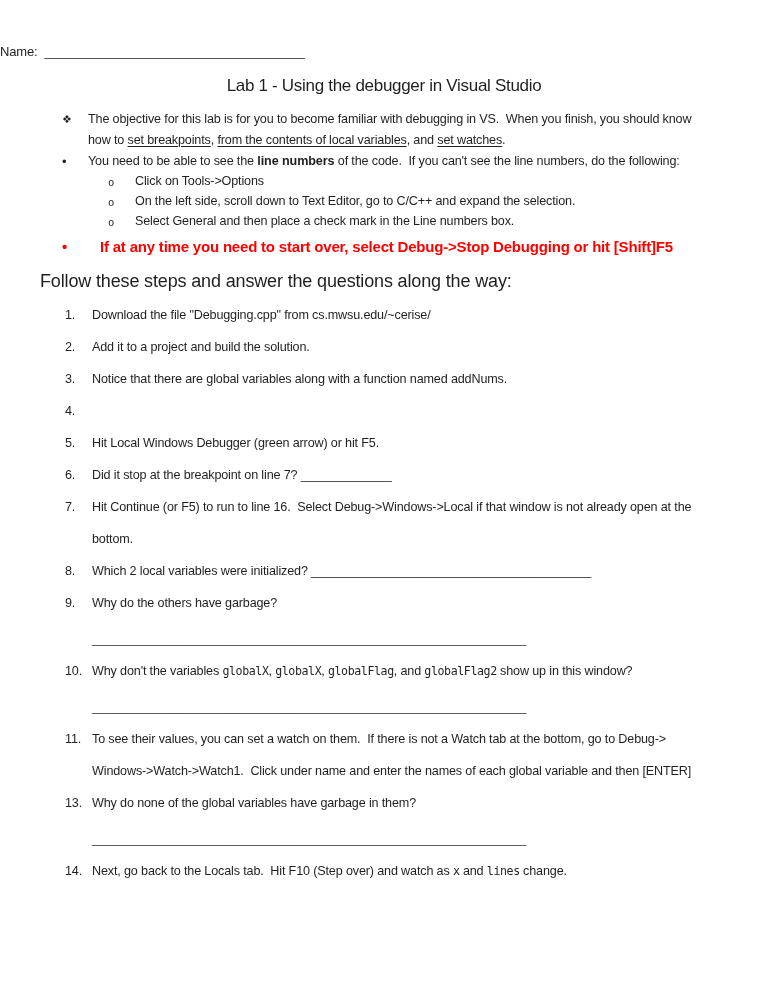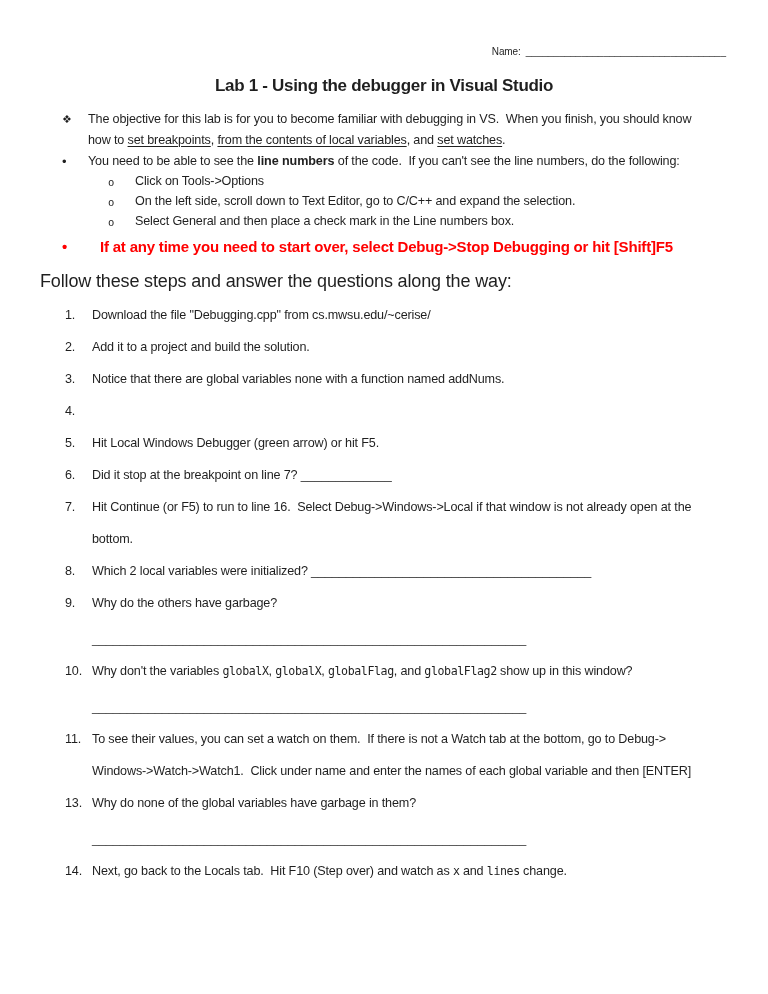--- a/index.html
+++ b/index.html
@@ -12,32 +12,32 @@
     color:#1f1f1f;
     letter-spacing:-0.15px;
     overflow:hidden;
     box-sizing:border-box;
   }
   .pre { white-space:pre; }
 
   
   .name-row {
     padding:44px 42px 0 0;
-    text-align:right;
-    font-size:10px;
+    text-align:left;
+    font-size:13px;
     line-height:16px;
   }
   .name-blank { letter-spacing:0; color:#2e2e2e; }
 
   
   .doc-title {
     margin-top:16px;
     text-align:center;
     font-size:17px;
-    font-weight:bold;
+    font-weight:normal;
     letter-spacing:-0.3px;
     line-height:20px;
   }
 
   
   .intro { margin:13px 20px 0 62px; font-size:12.6px; }
   .bullet-row { display:flex; align-items:flex-start; }
   .bullet-marker { flex:none; width:26px; line-height:21px; }
   .diamond { font-size:11px; }
   .dot { font-size:13px; }
@@ -127,21 +127,21 @@
     <div class="step">
       <span class="step-num">2.</span>
       <div class="step-body">
           <div class="line">Add it to a project and build the solution.</div>
         </div>
     </div>
 
     <div class="step">
       <span class="step-num">3.</span>
       <div class="step-body">
-          <div class="line">Notice that there are global variables none with a function named addNums.</div>
+          <div class="line">Notice that there are global variables along with a function named addNums.</div>
         </div>
     </div>
 
     <div class="step">
       <span class="step-num">4.</span>
     </div>
 
     <div class="step">
       <span class="step-num">5.</span>
       <div class="step-body">

